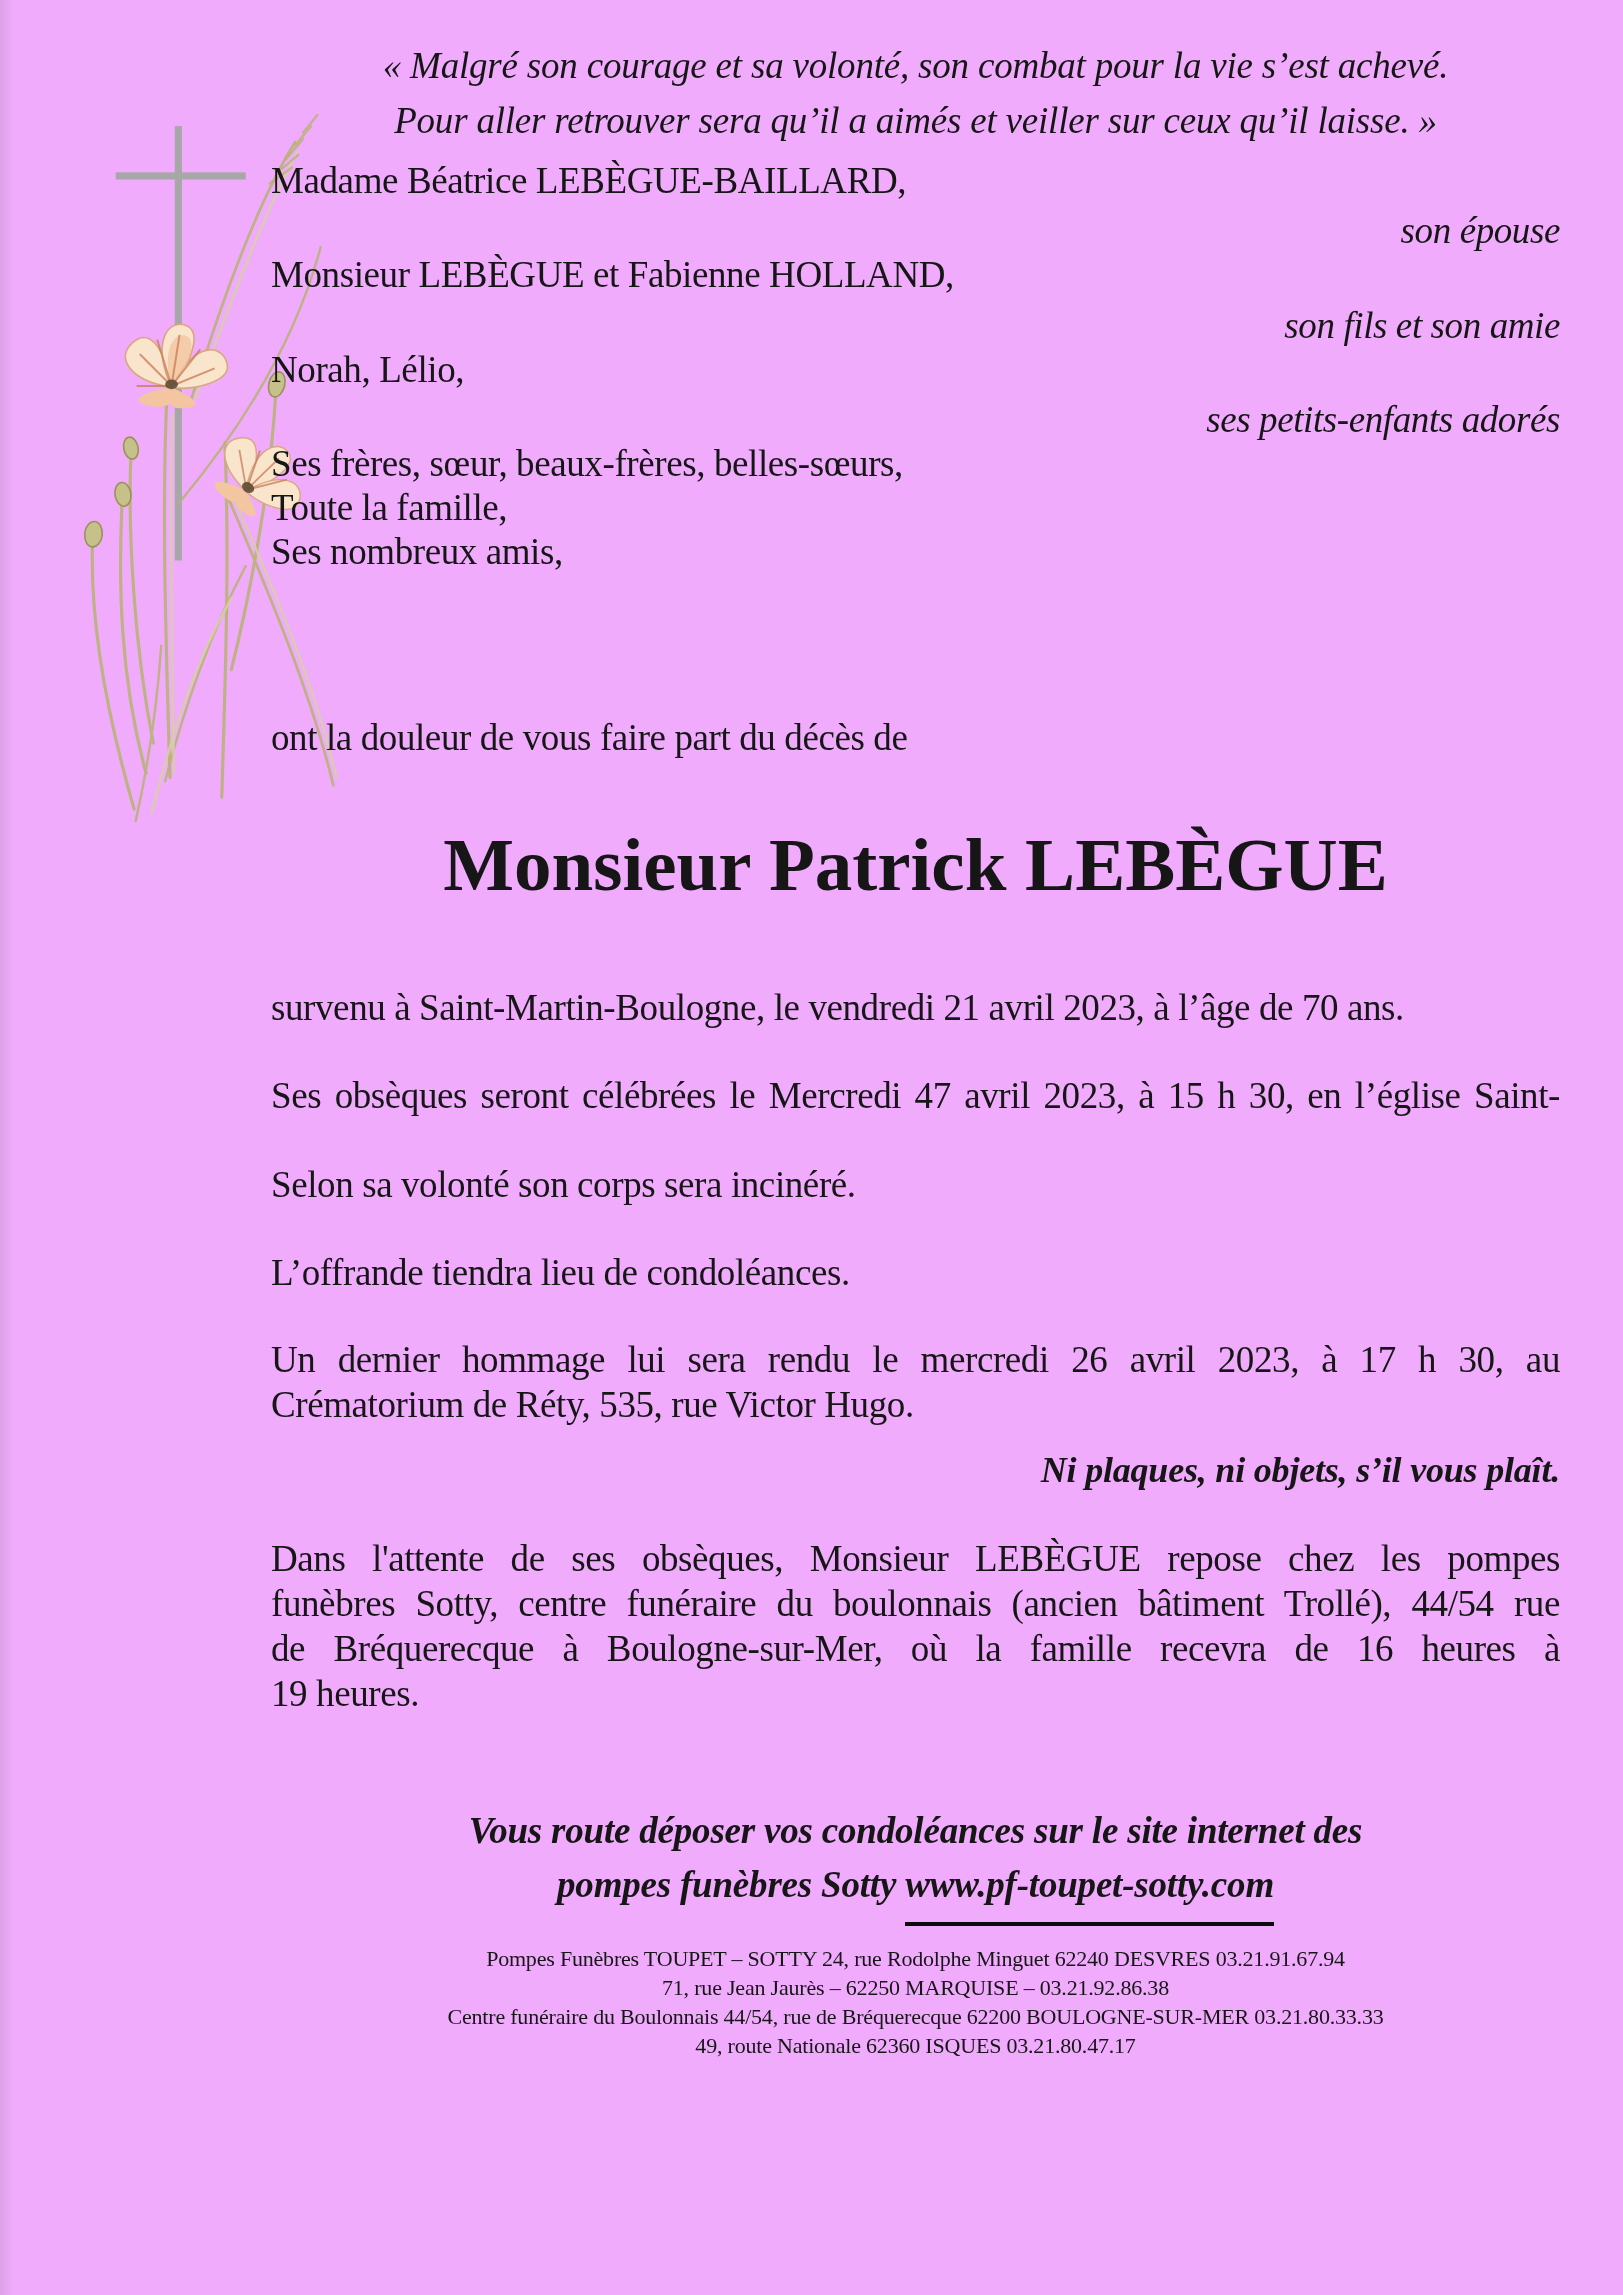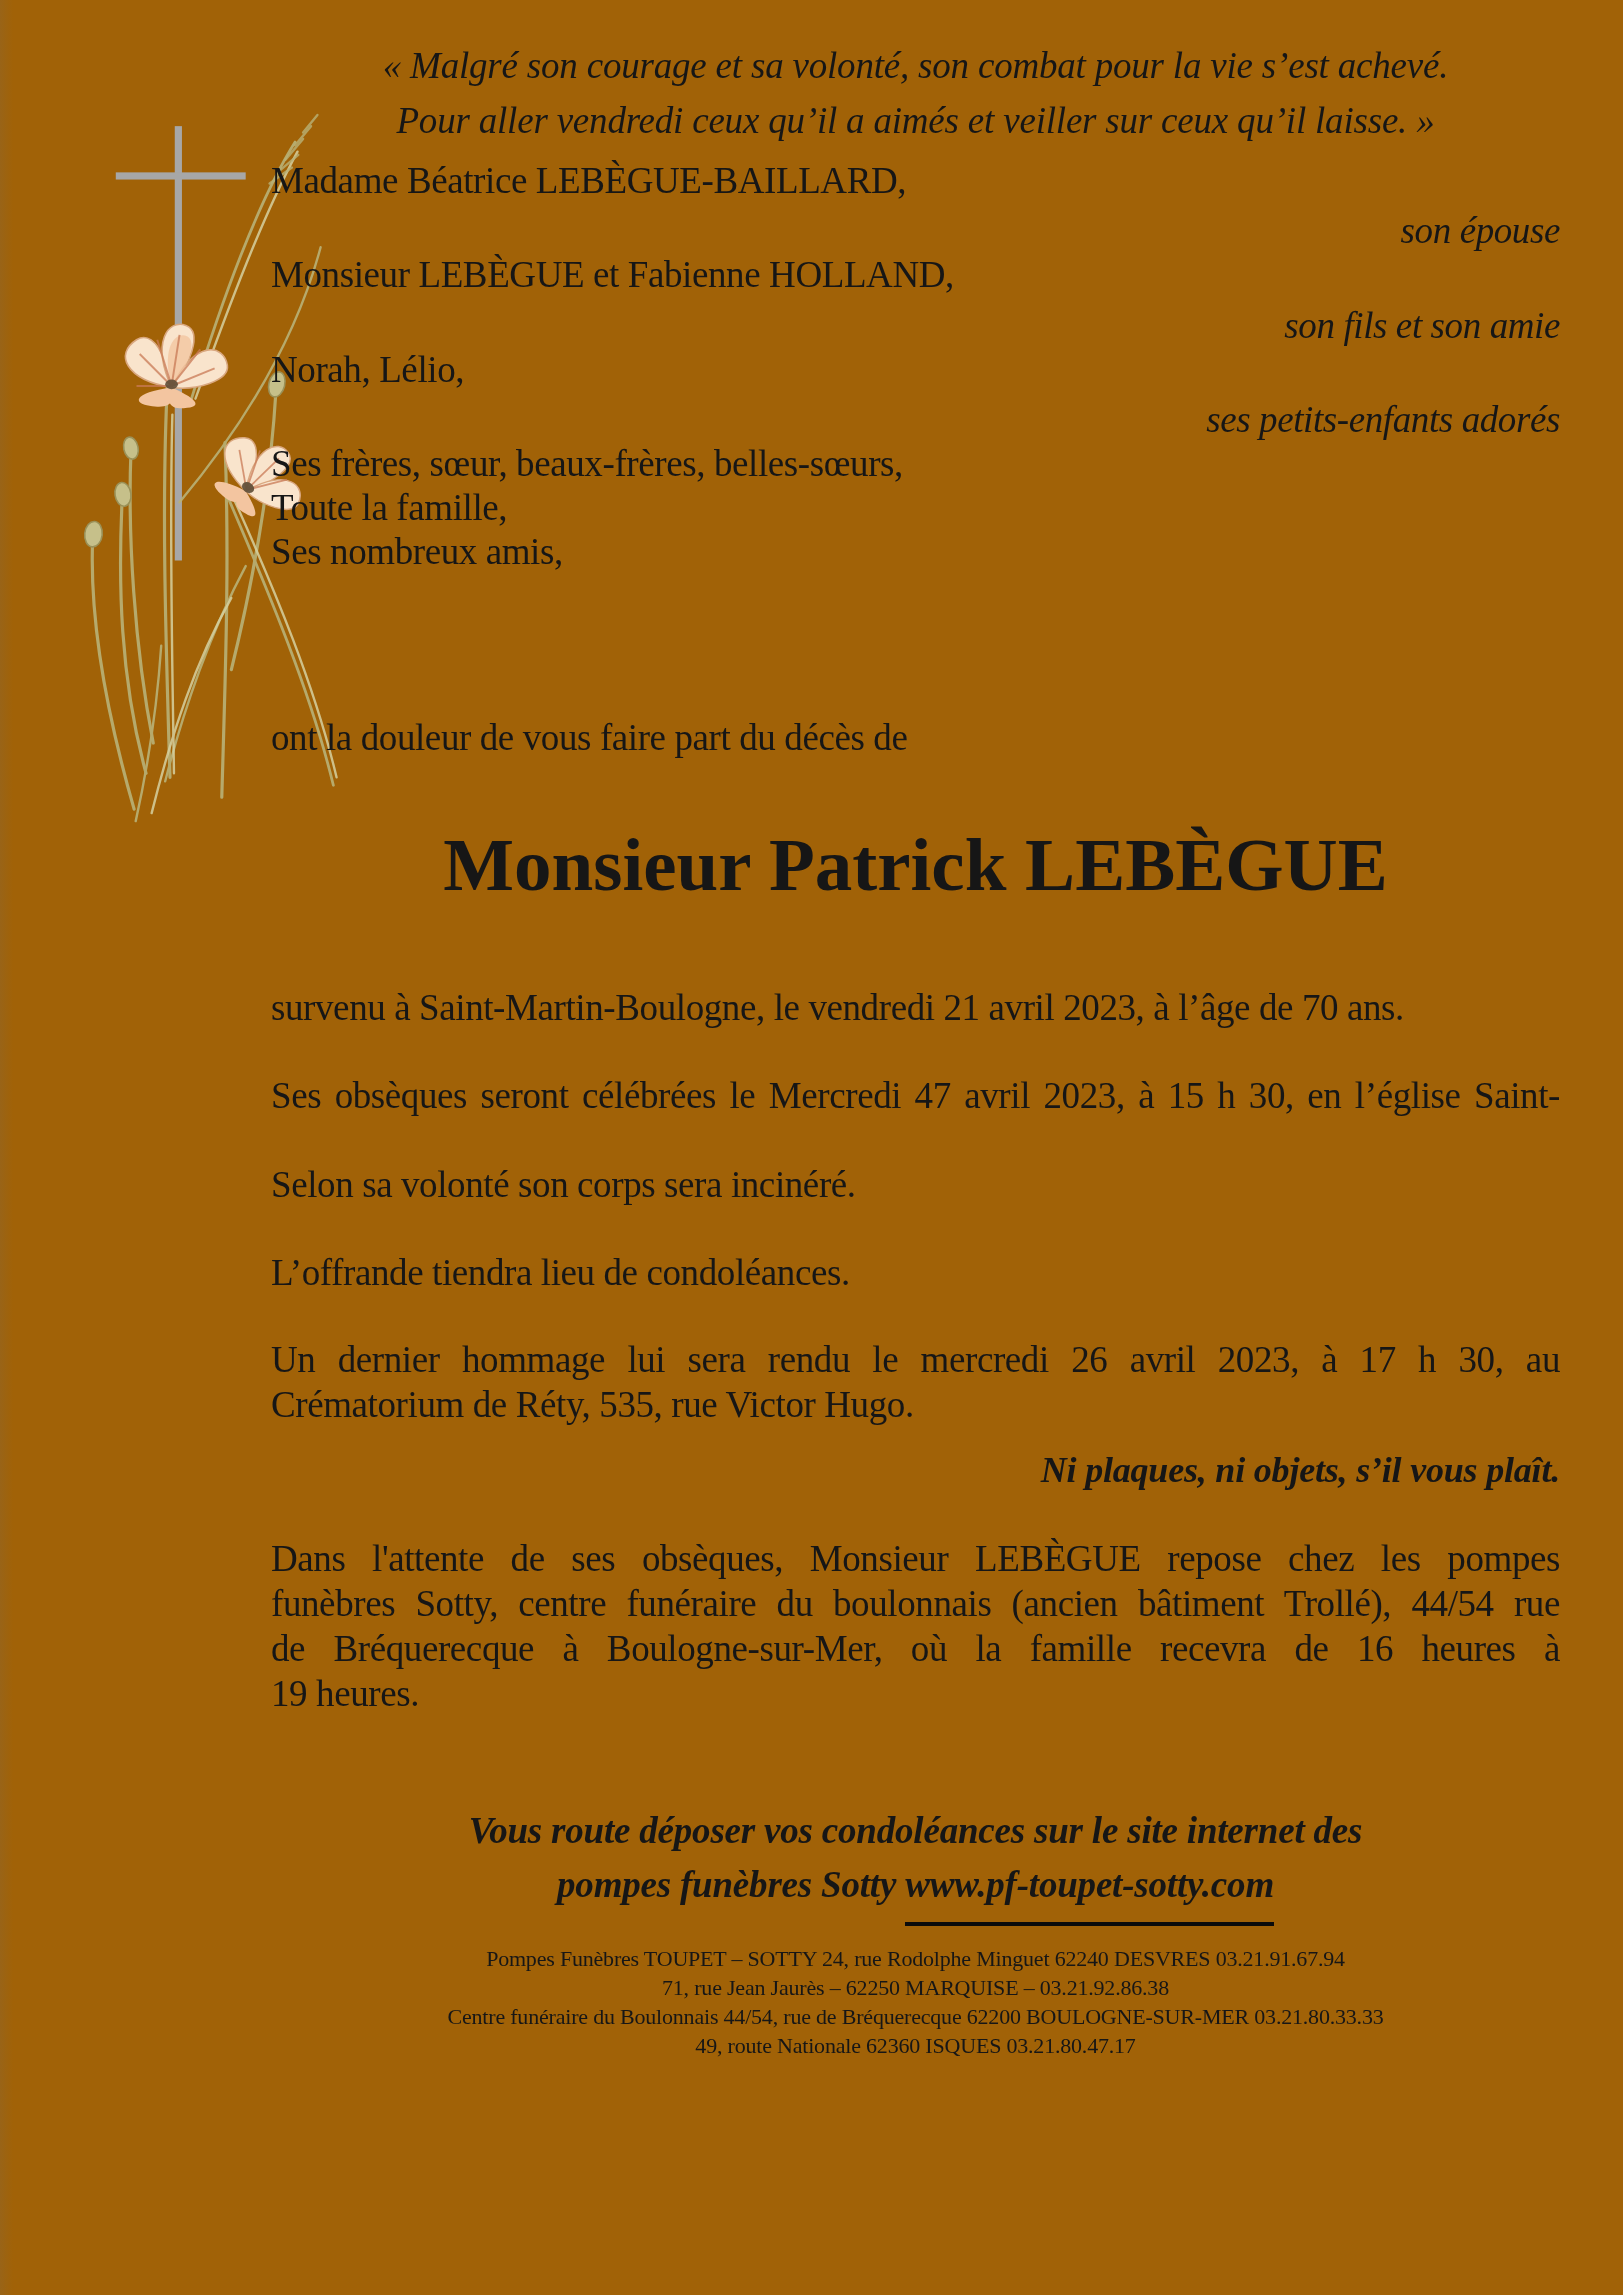--- a/index.html
+++ b/index.html
@@ -4,21 +4,21 @@
 <style>
   html, body { margin: 0; padding: 0; }
   body {
     width: 1624px; height: 2295px;
     background: #ffffff;
     font-family: "Liberation Serif", serif;
   }
   .page {
     position: relative;
     width: 1624px; height: 2295px;
-    background: #a16207;
+    background: #f0abfc;
     overflow: hidden;
     color: #161616;
   }
   .scan-edge {
     position: absolute; left: 0; top: 0; bottom: 0; width: 12.8px;
     background: linear-gradient(to right, rgba(110,110,110,0.16), rgba(110,110,110,0));
   }
   .artwork {
     position: absolute; left: 32px; top: 56px;
     width: 319px; height: 797px;
@@ -158,21 +158,21 @@
           <path d="M0 6 L 38 -38"></path>
       </g>
       <ellipse cx="0" cy="2" rx="9" ry="7" opacity="0.92" fill="#5f4e38"></ellipse>
     </g>
   </svg>
 
   <div class="content">
 
     <div class="quote">
       <div>« Malgré son courage et sa volonté, son combat pour la vie s’est achevé.</div>
-      <div>Pour aller vendredi ceux qu’il a aimés et veiller sur ceux qu’il laisse. »</div>
+      <div>Pour aller retrouver sera qu’il a aimés et veiller sur ceux qu’il laisse. »</div>
     </div>
 
     <div class="family">
       <div class="name">Madame Béatrice LEBÈGUE-BAILLARD,</div>
       <div class="role">son épouse</div>
       <div class="name">Monsieur LEBÈGUE et Fabienne HOLLAND,</div>
       <div class="role">son fils et son amie</div>
       <div class="name">Norah, Lélio,</div>
       <div class="role">ses petits-enfants adorés</div>
       <div class="name">Ses frères, sœur, beaux-frères, belles-sœurs,</div>

